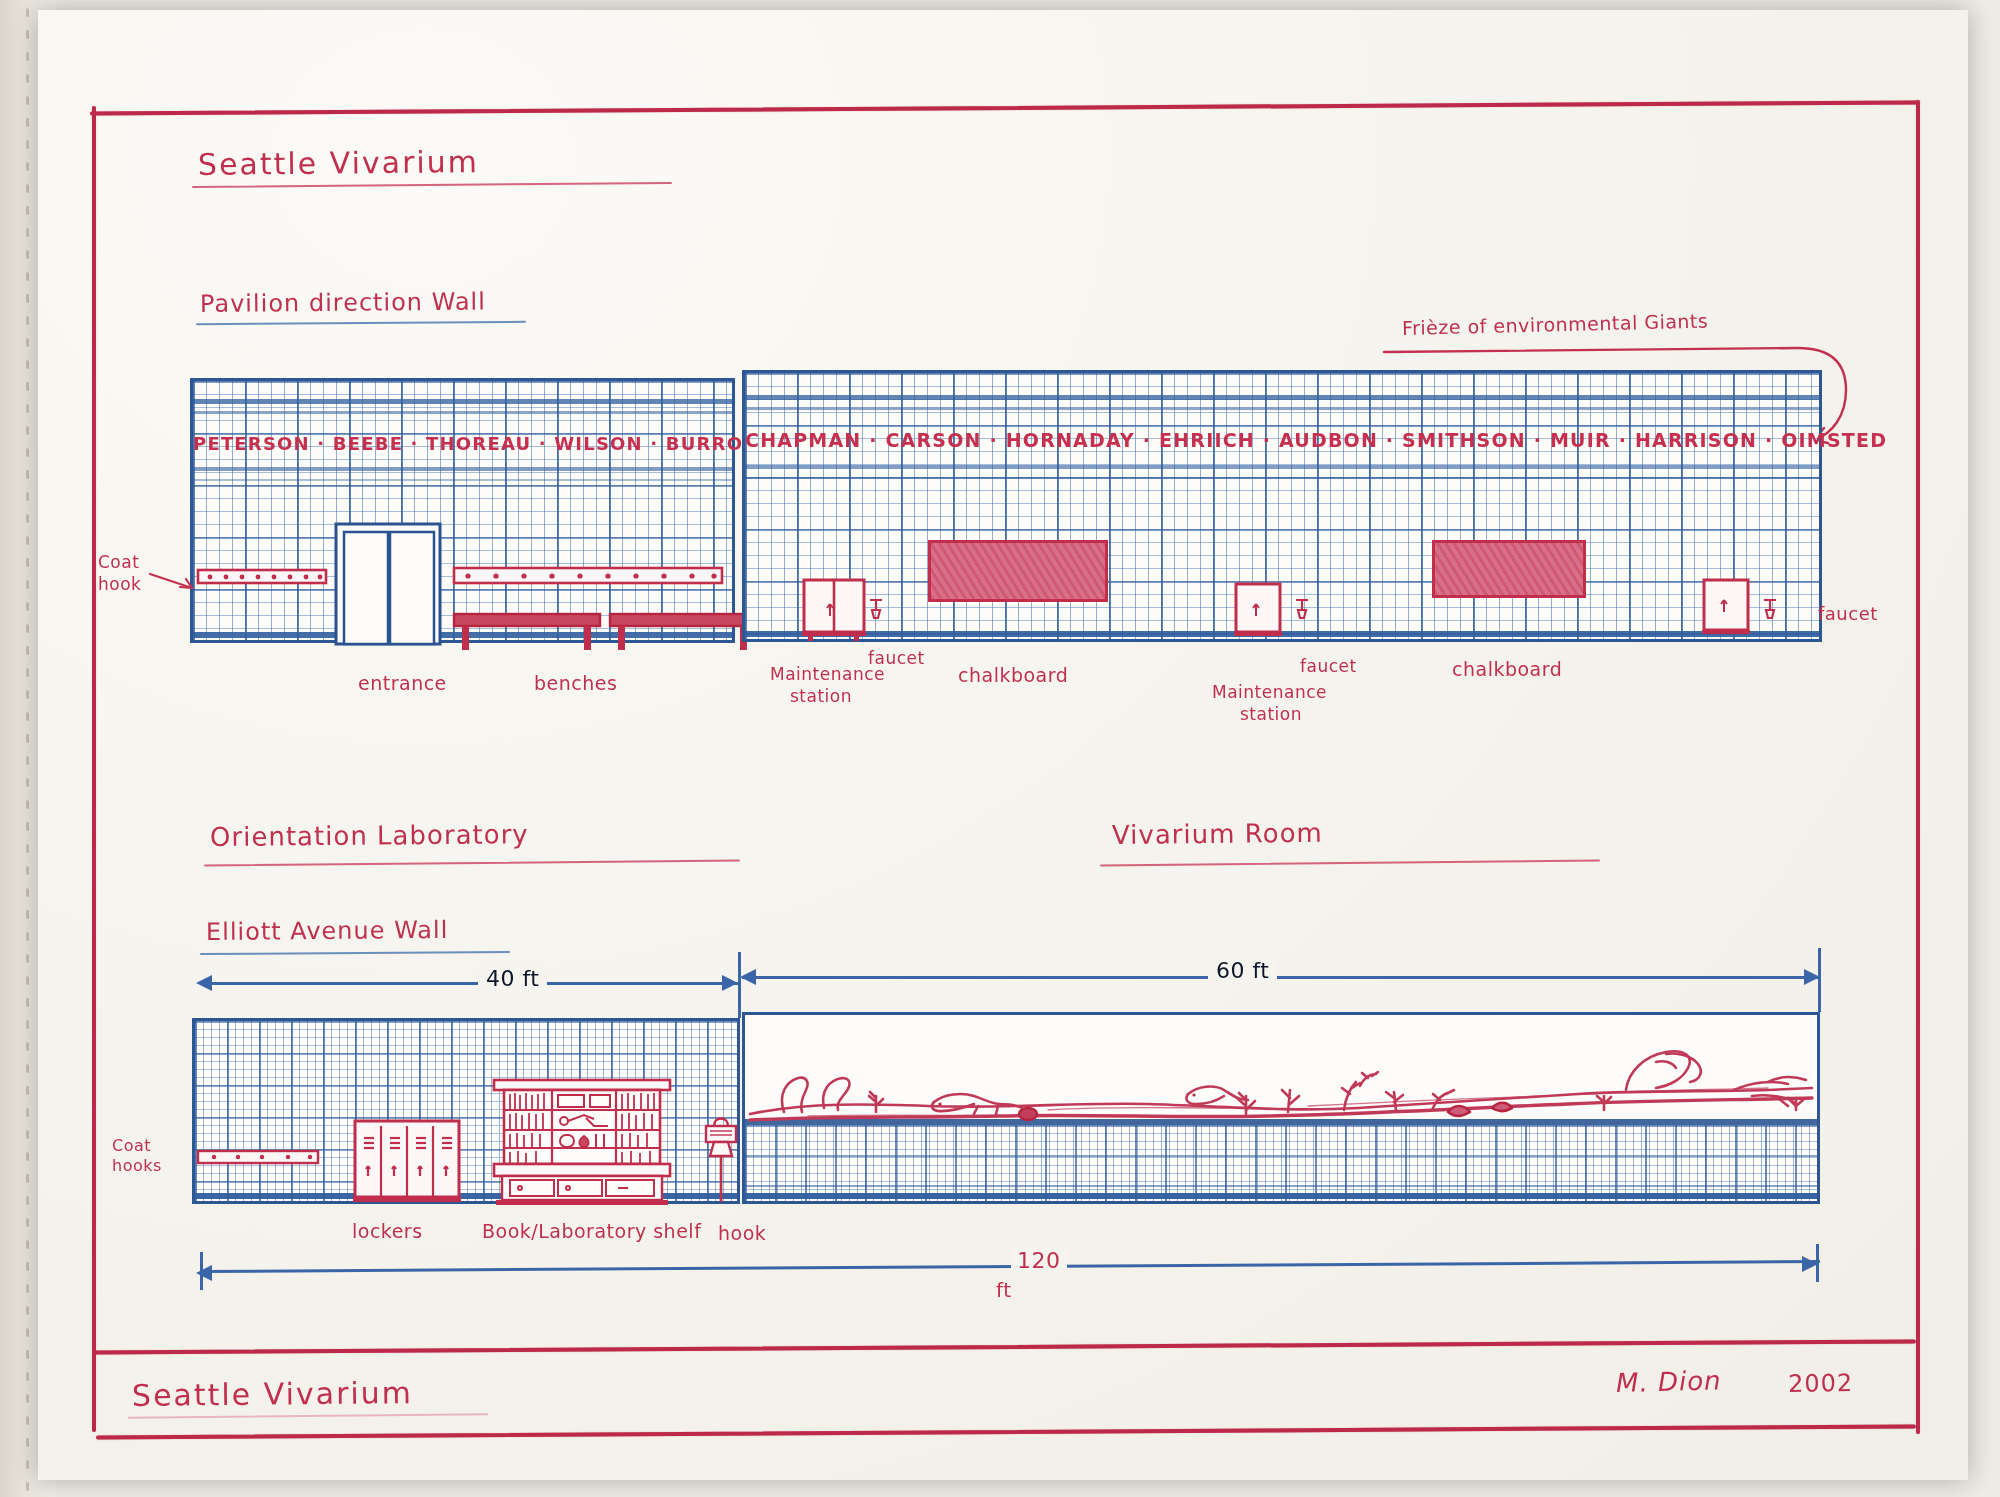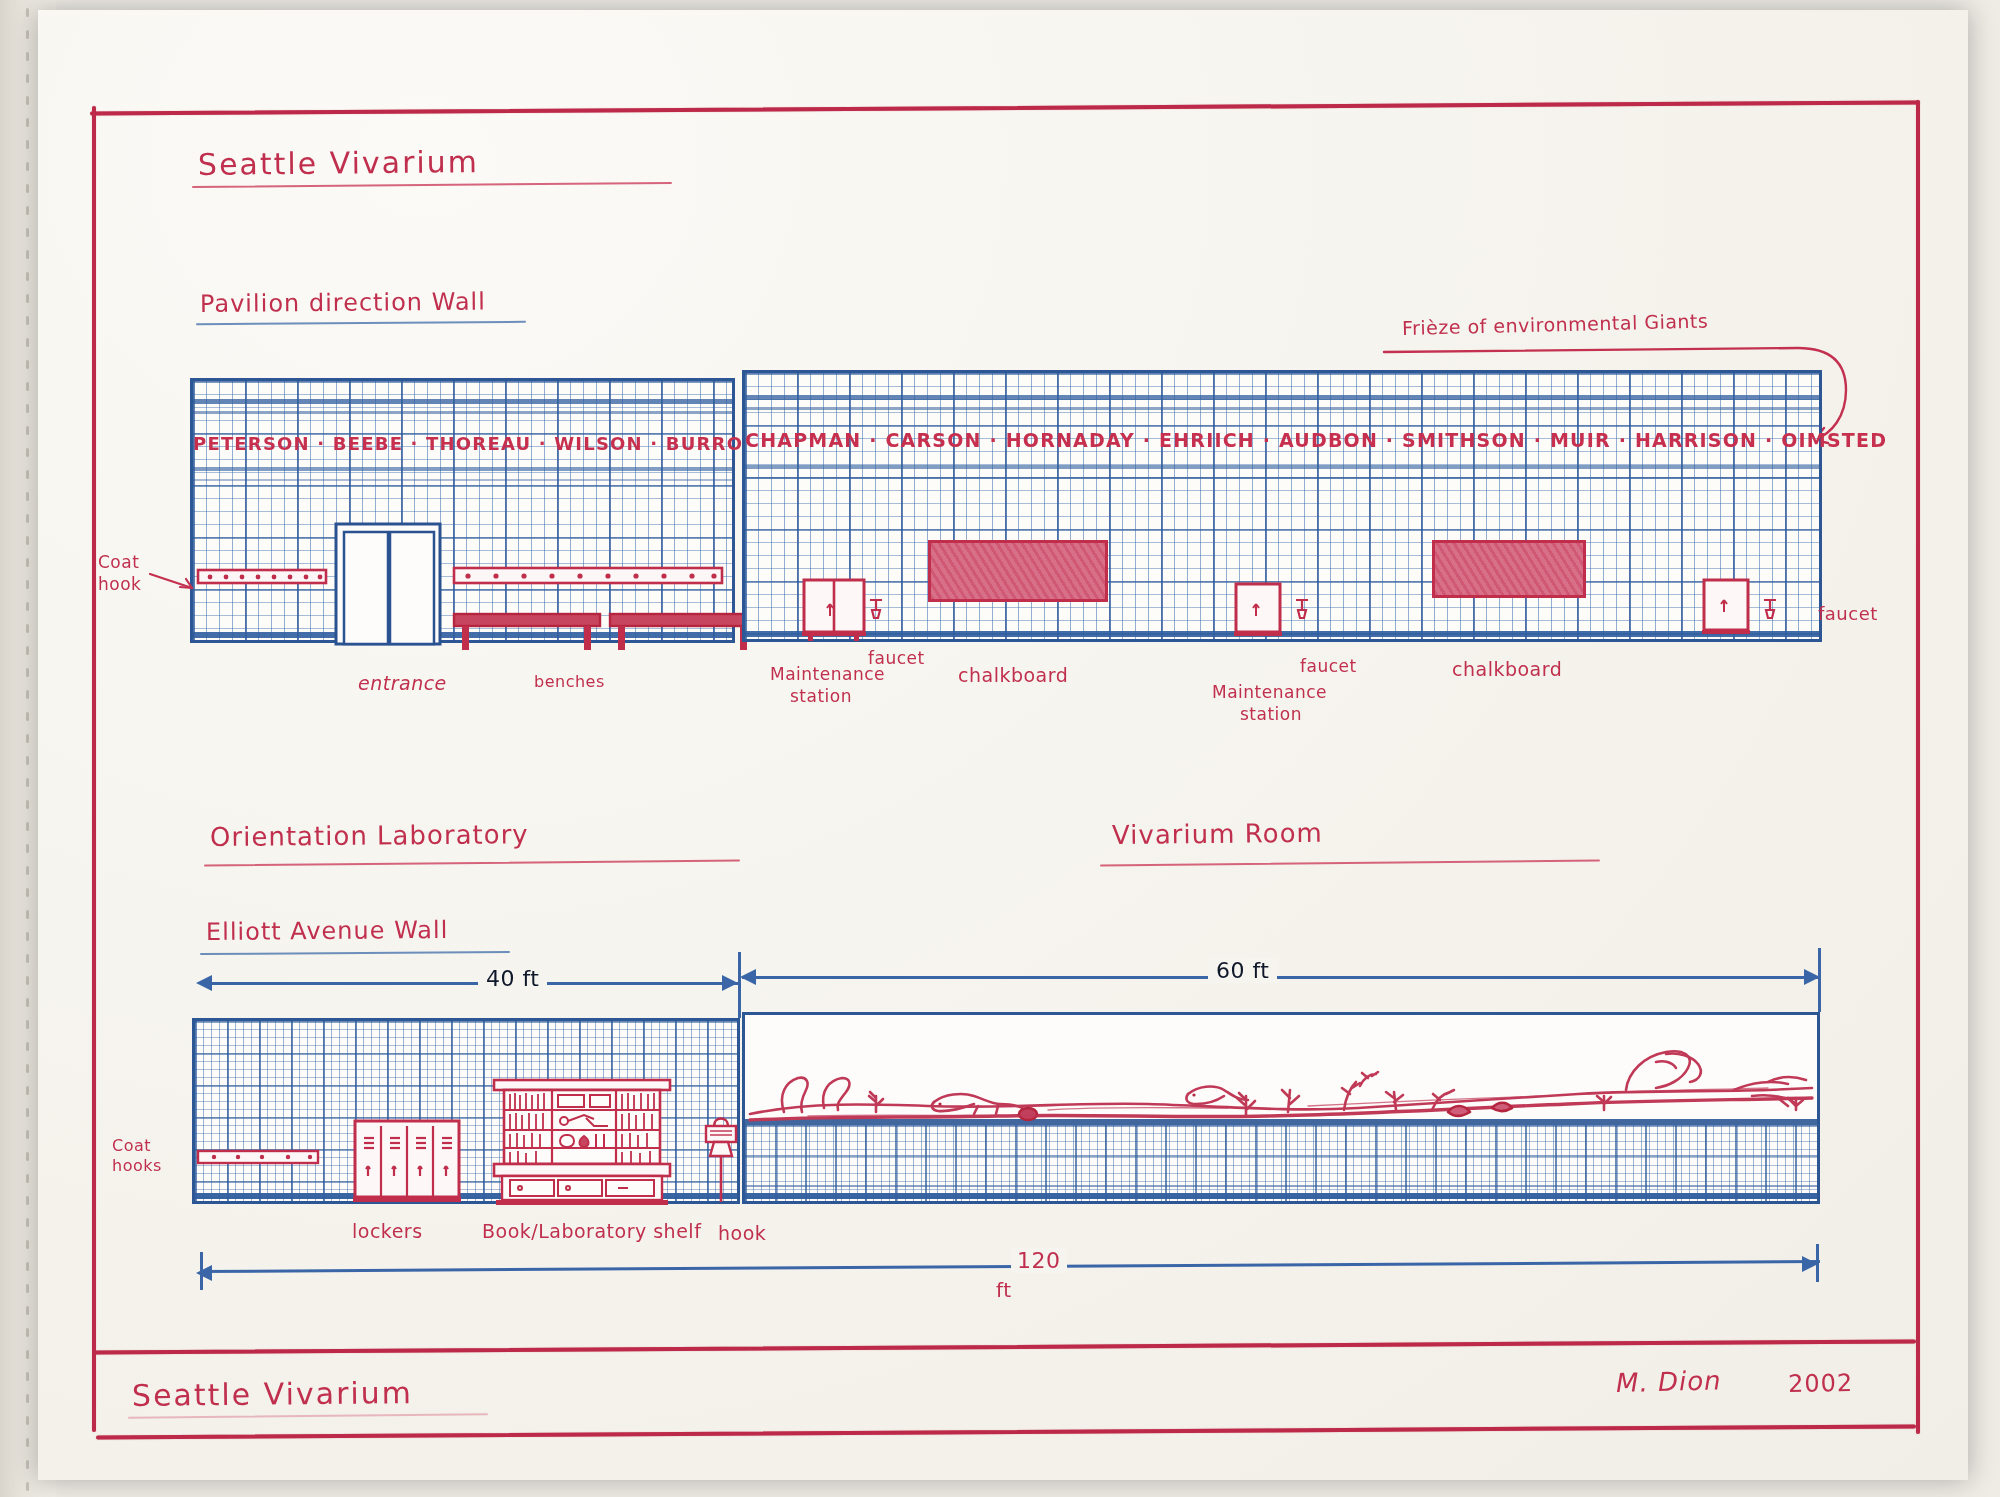--- a/index.html
+++ b/index.html
@@ -292,22 +292,22 @@
   <svg style="position:absolute;left:1700px;top:578px;" width="60" height="62" viewBox="0 0 60 62">
     <rect x="4" y="2" width="44" height="50" fill="#fdf7f8" stroke="#c02e4c" stroke-width="3"></rect>
     <path d="M24 22 l0 12 M24 22 l-3 4 M24 22 l3 4" stroke="#c02e4c" stroke-width="2" fill="none"></path>
     <rect x="2" y="52" width="48" height="4" fill="#c02e4c"></rect>
   </svg>
   <svg style="position:absolute;left:1760px;top:596px;" width="22" height="30" viewBox="0 0 22 30">
     <path d="M4 4 h12 M10 4 v10 M6 14 h8 l-2 8 h-4 z" stroke="#c02e4c" stroke-width="2.2" fill="none"></path>
   </svg>
   <div class="hand lbl" style="left:1818px;top:603px;font-size:18px;">faucet</div>
 
-  <div class="hand lbl" style="left:358px;top:672px;font-size:19px;font-style:italic;">entrance</div>
-  <div class="hand lbl" style="left:534px;top:672px;font-size:16px;">benches</div>
+  <div class="hand lbl" style="left:358px;top:672px;font-size:19px;">entrance</div>
+  <div class="hand lbl" style="left:534px;top:672px;font-size:19px;">benches</div>
 
   <div class="hand lbl" style="left:770px;top:664px;font-size:17px;">Maintenance</div>
   <div class="hand lbl" style="left:790px;top:686px;font-size:17px;">station</div>
   <div class="hand lbl" style="left:868px;top:648px;font-size:17px;">faucet</div>
   <div class="hand lbl" style="left:958px;top:664px;font-size:19px;">chalkboard</div>
 
   <div class="hand lbl" style="left:1212px;top:682px;font-size:17px;">Maintenance</div>
   <div class="hand lbl" style="left:1240px;top:704px;font-size:17px;">station</div>
   <div class="hand lbl" style="left:1300px;top:656px;font-size:17px;">faucet</div>
   <div class="hand lbl" style="left:1452px;top:658px;font-size:19px;">chalkboard</div>

